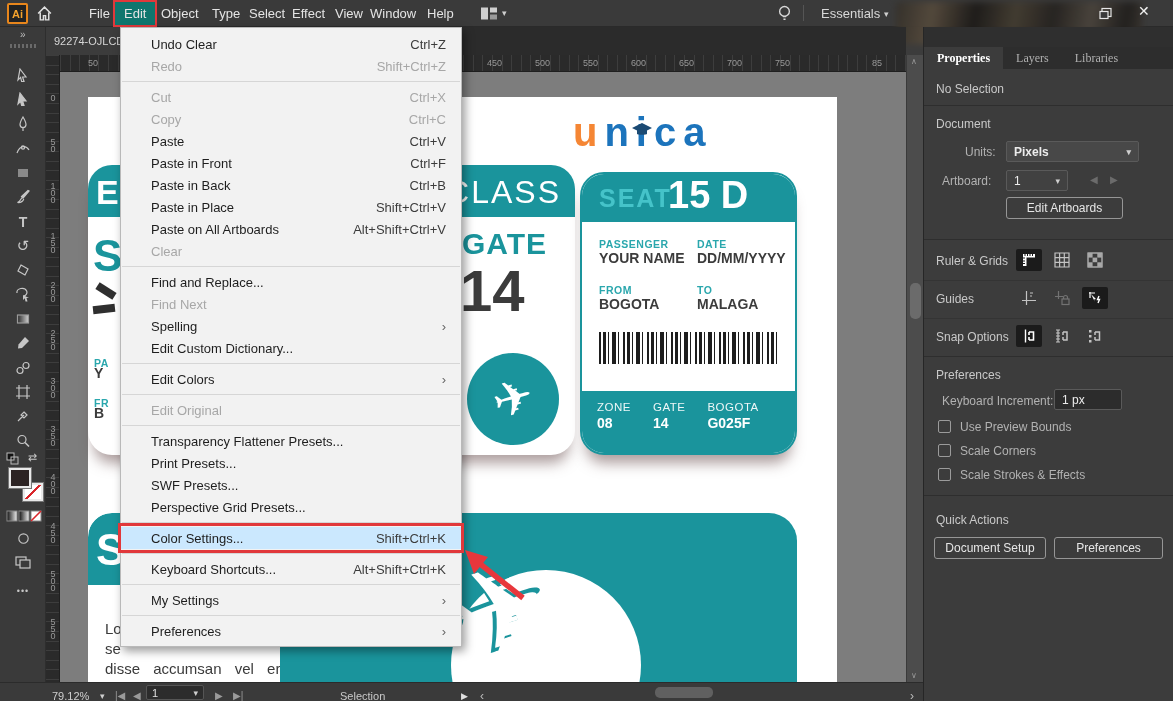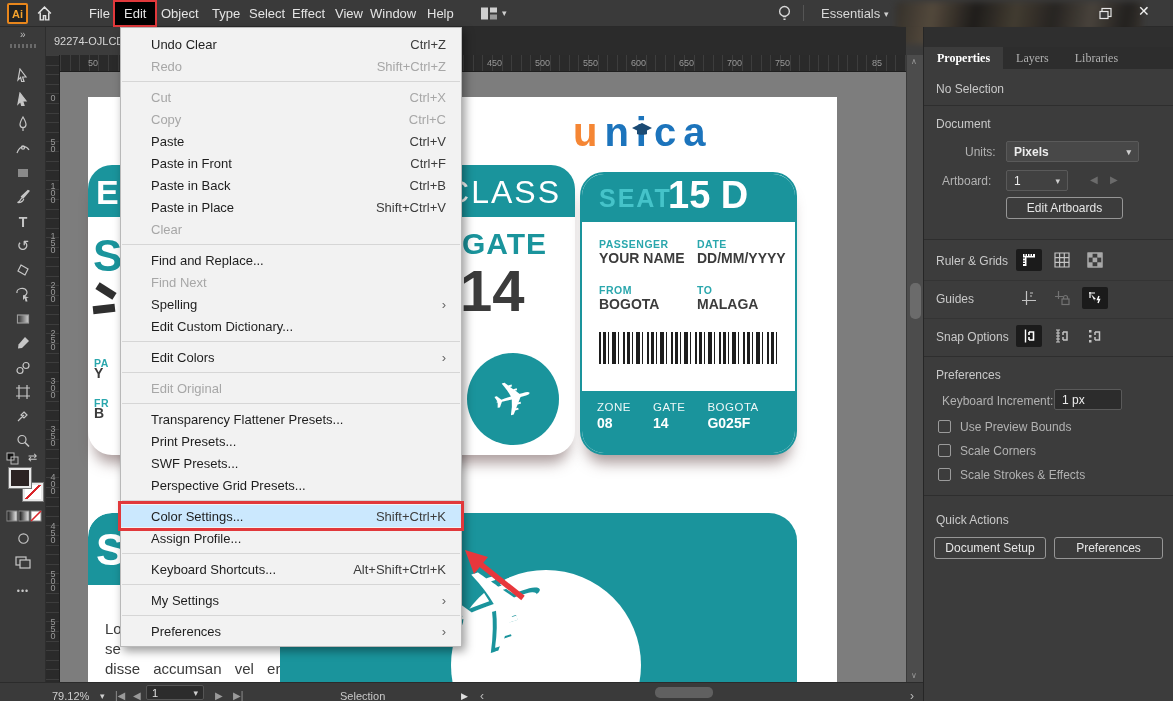--- a/index.html
+++ b/index.html
@@ -4,21 +4,21 @@
 <style>
   * { margin:0; padding:0; box-sizing:border-box; }
   html,body { width:1173px; height:701px; overflow:hidden; }
   body { font-family:"Liberation Sans", sans-serif; background:#3c3c3c; }
   #app { position:relative; width:1173px; height:701px; background:#3c3c3c; overflow:hidden; }
   .abs { position:absolute; }
 
   
   .titlebar { position:absolute; left:0; top:0; width:1173px; height:27px; background:#3a3a3a; border-bottom:1px solid #2a2a2a; }
   .tb-menu { position:absolute; top:0; height:27px; display:flex; align-items:center; padding:0 9px; color:#e4e4e4; font-size:13px; }
-  .tb-menu.boxed { background:#000000; border:2px solid #e1383b; }
+  .tb-menu.boxed { background:#0f766e; border:2px solid #e1383b; }
   .ai-logo { position:absolute; left:7px; top:3px; width:21px; height:21px; background:#222; border:2px solid #e8861c; border-radius:2px; color:#f4a22d; font-size:11px; font-weight:bold; display:flex; align-items:center; justify-content:center; }
   .blur-patch { position:absolute; left:896px; top:2px; width:246px; height:42px; border-radius:4px; filter:blur(3px); opacity:.95;
     background:linear-gradient(100deg,#34302a,#554a3c 15%,#1d1b19 32%,#433c31 48%,#262320 63%,#4a443c 78%,#211f1d 92%,#3a352f); }
 
   
   .dropdown { position:absolute; left:120px; top:27px; width:342px; background:#f2f2f2; border:1px solid #b9b9b9; box-shadow:3px 4px 9px rgba(0,0,0,.4); z-index:40; padding:5px 0 4px; }
   .mi { position:relative; height:22px; display:flex; align-items:center; padding:0 15px 0 30px; font-size:13px; color:#1e1e1e; white-space:nowrap; }
   .mi .sc { margin-left:auto; color:#3c3c3c; }
   .mi .sub { margin-left:auto; color:#666; font-size:13px; }
   .mi.dis, .mi.dis .sc { color:#a7a7a7; }
@@ -415,20 +415,24 @@
         <span class="sc">Ctrl+F</span>
       </div>
     <div class="mi">
         <span>Paste in Back</span>
         <span class="sc">Ctrl+B</span>
       </div>
     <div class="mi">
         <span>Paste in Place</span>
         <span class="sc">Shift+Ctrl+V</span>
       </div>
+    <div class="mi">
+        <span>Paste on All Artboards</span>
+        <span class="sc">Alt+Shift+Ctrl+V</span>
+      </div>
     <div class="mi dis">
         <span>Clear</span>
       </div>
     <div class="msep"></div>
     <div class="mi">
         <span>Find and Replace...</span>
       </div>
     <div class="mi dis">
         <span>Find Next</span>
       </div>
@@ -460,23 +464,20 @@
       </div>
     <div class="mi">
         <span>Perspective Grid Presets...</span>
       </div>
     <div class="msep"></div>
     <div class="mi hl">
       <span>Color Settings...</span>
       <span class="sc">Shift+Ctrl+K</span>
       <div class="redbox-row"></div>
     </div>
-    <div class="mi">
-        <span>Assign Profile...</span>
-      </div>
     <div class="msep"></div>
     <div class="mi">
         <span>Keyboard Shortcuts...</span>
         <span class="sc">Alt+Shift+Ctrl+K</span>
       </div>
     <div class="msep"></div>
     <div class="mi">
         <span>My Settings</span>
         <span class="sub">›</span>
       </div>

